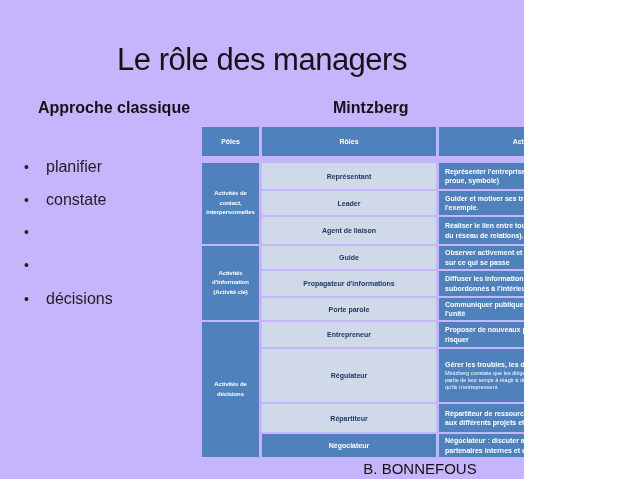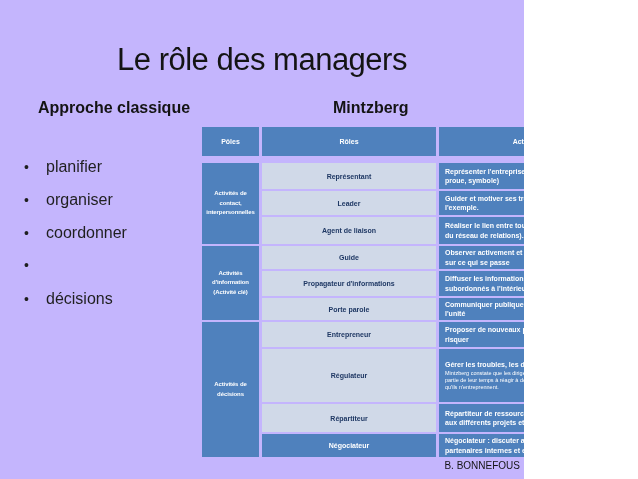--- a/index.html
+++ b/index.html
@@ -43,44 +43,43 @@
     display:flex;align-items:center;justify-content:center;text-align:center;padding:0 4px;
   }
   .role.inv{background:#4f81bd;color:#ffffff;}
   .action{
     grid-column:3;background:#4f81bd;color:#ffffff;font-size:7px;font-weight:600;
     display:flex;flex-direction:column;justify-content:center;text-align:left;
     padding:2px 6px;line-height:1.3;
   }
   .action .note{font-size:5.5px;font-weight:400;line-height:1.3;margin-top:1px;}
   .footer{
-    position:absolute;left:320px;top:460px;width:200px;text-align:right;
-    font-size:10px;color:#141414;
+    position:absolute;left:320px;top:460px;width:200px;text-align:center;
+    font-size:15px;color:#141414;
   }
 </style>
 </head>
 <body>
 
 <div class="slide">
   <div class="title">Le rôle des managers</div>
   <div class="heading mintzberg">Mintzberg</div>
   <div class="heading classique">Approche classique</div>
 
   <ul class="bullets" id="bullets">
       <li>
         <span class="dot">•</span>
         <span>planifier</span>
       </li>
       <li>
         <span class="dot">•</span>
-        <span>organiser</span>
+        <span>constate</span>
       </li>
       <li>
         <span class="dot">•</span>
-        <span>coordonner</span>
       </li>
       <li>
         <span class="dot">•</span>
       </li>
       <li>
         <span class="dot">•</span>
         <span>décisions</span>
       </li>
     </ul>
 

